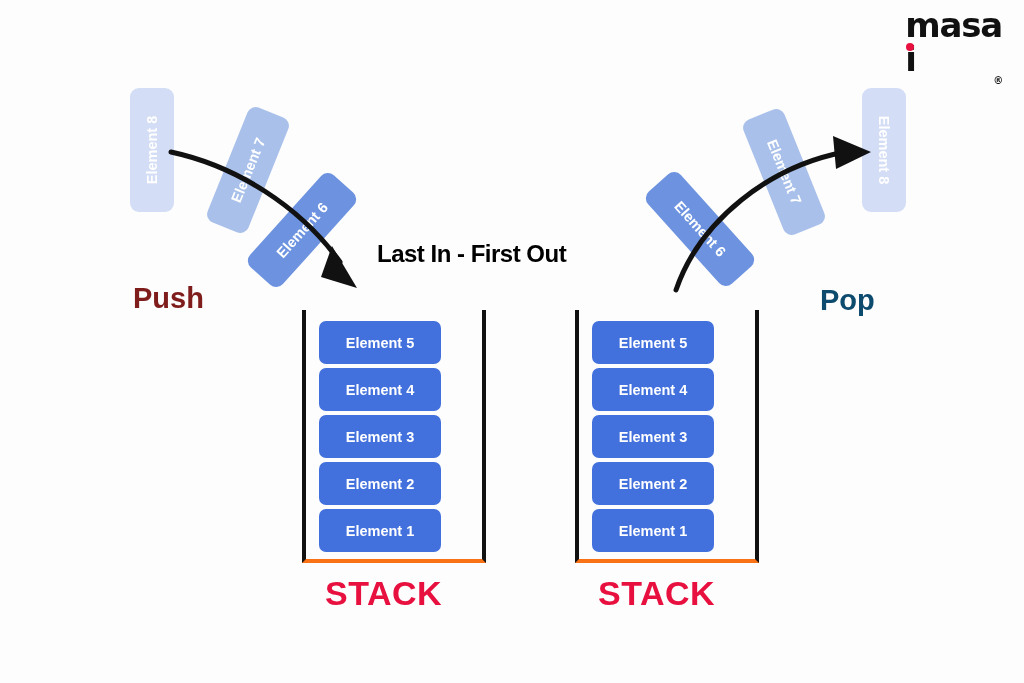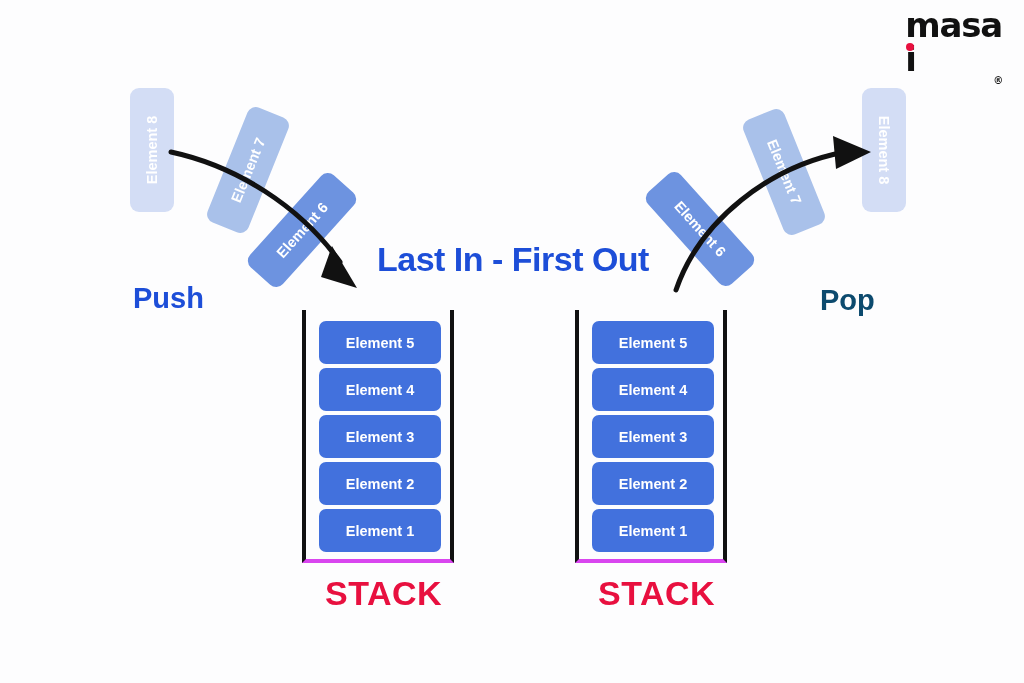--- a/index.html
+++ b/index.html
@@ -55,33 +55,33 @@
     margin-left: 2px;
     margin-bottom: 2px;
     color: #111111;
   }
 
   
   .title-lifo {
     position: absolute;
     left: 377px;
     top: 240px;
-    font-size: 34px;
-    font-weight: bold;
-    color: #1d4ed8;
+    font-size: 24px;
+    font-weight: bold;
+    color: #000000;
     letter-spacing: -0.5px;
     white-space: nowrap;
   }
   .label-push {
     position: absolute;
     left: 133px;
     top: 282px;
     font-size: 29px;
     font-weight: bold;
-    color: #1d4ed8;
+    color: #7f1d1d;
     white-space: nowrap;
   }
   .label-pop {
     position: absolute;
     left: 820px;
     top: 284px;
     font-size: 29px;
     font-weight: bold;
     color: #0c4a6e;
     white-space: nowrap;
@@ -93,25 +93,25 @@
     color: #e8103f;
     letter-spacing: 0.5px;
     white-space: nowrap;
   }
   .label-stack.left  { left: 325px; top: 574px; }
   .label-stack.right { left: 598px; top: 574px; }
 
   
   .stack {
     position: absolute;
-    width: 152px;
+    width: 184px;
     height: 253px;
     border-left: 4px solid #111111;
     border-right: 4px solid #111111;
-    border-bottom: 4px solid #d946ef;
+    border-bottom: 4px solid #f97316;
     box-sizing: border-box;
   }
   .stack.left  { left: 302px; top: 310px; }
   .stack.right { left: 575px; top: 310px; }
 
   .stack-inner {
     position: absolute;
     left: 13px;
     top: 11px;
     width: 122px;

